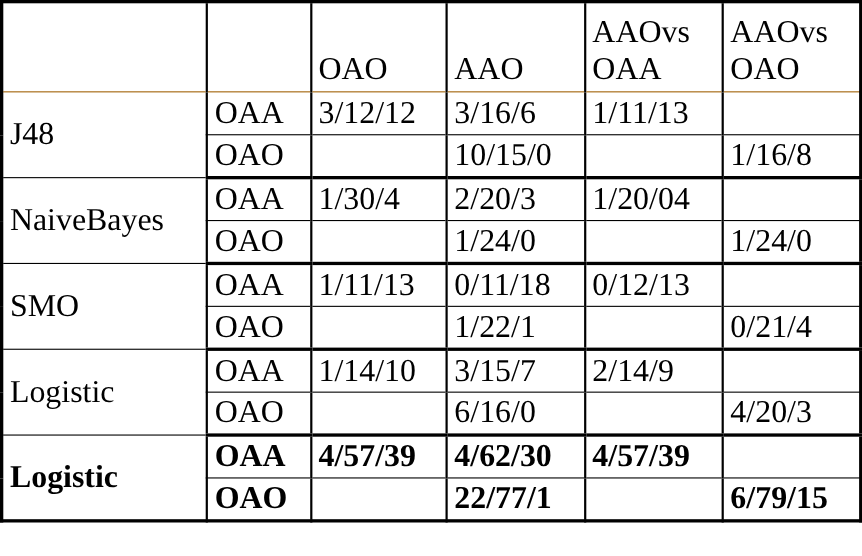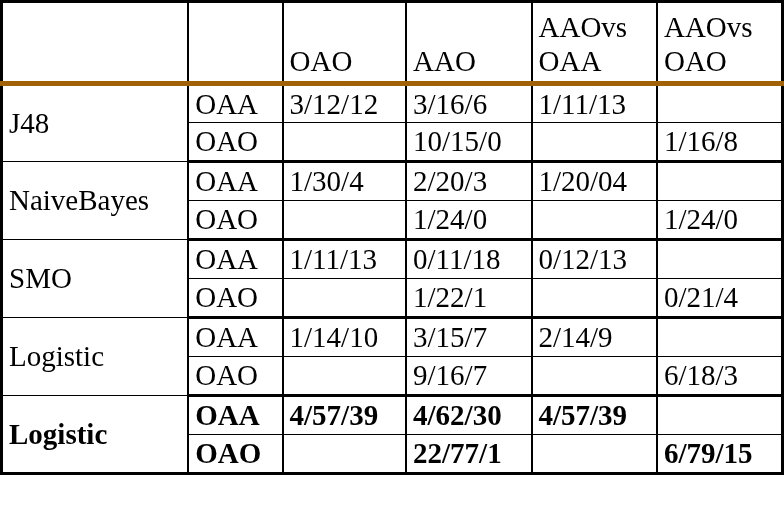--- a/index.html
+++ b/index.html
@@ -32,21 +32,21 @@
     vertical-align: middle;
     overflow: hidden;
     white-space: nowrap;
     background: #ffffff;
   }
   tr.header-row { height: 82px; }
   tr.header-row td {
     vertical-align: bottom;
     padding-bottom: 3px;
     line-height: 1.18;
-    border-bottom: 5px solid #a16207;
+    border-bottom: 1px solid #a16207;
   }
   tr.data-row { height: 39px; }
   tr.group-mid td { border-bottom: 1.5px solid #000000; }
   tr.group-end td { border-bottom: 3px solid #000000; }
   td.group-label {
     padding-left: 8px;
     vertical-align: middle;
   }
   tr.sum-row td { font-weight: bold; }
 </style>
@@ -132,23 +132,23 @@
       <td class="group-label" rowspan="2">Logistic</td>
       <td>OAA</td>
       <td>1/14/10</td>
       <td>3/15/7</td>
       <td>2/14/9</td>
       <td></td>
     </tr>
     <tr class="data-row group-end">
       <td>OAO</td>
       <td></td>
-      <td>9/16/7</td>
+      <td>6/16/0</td>
       <td></td>
-      <td>6/18/3</td>
+      <td>4/20/3</td>
     </tr>
 
     <tr class="data-row group-mid sum-row">
       <td class="group-label" rowspan="2">Logistic</td>
       <td>OAA</td>
       <td>4/57/39</td>
       <td>4/62/30</td>
       <td>4/57/39</td>
       <td></td>
     </tr>

